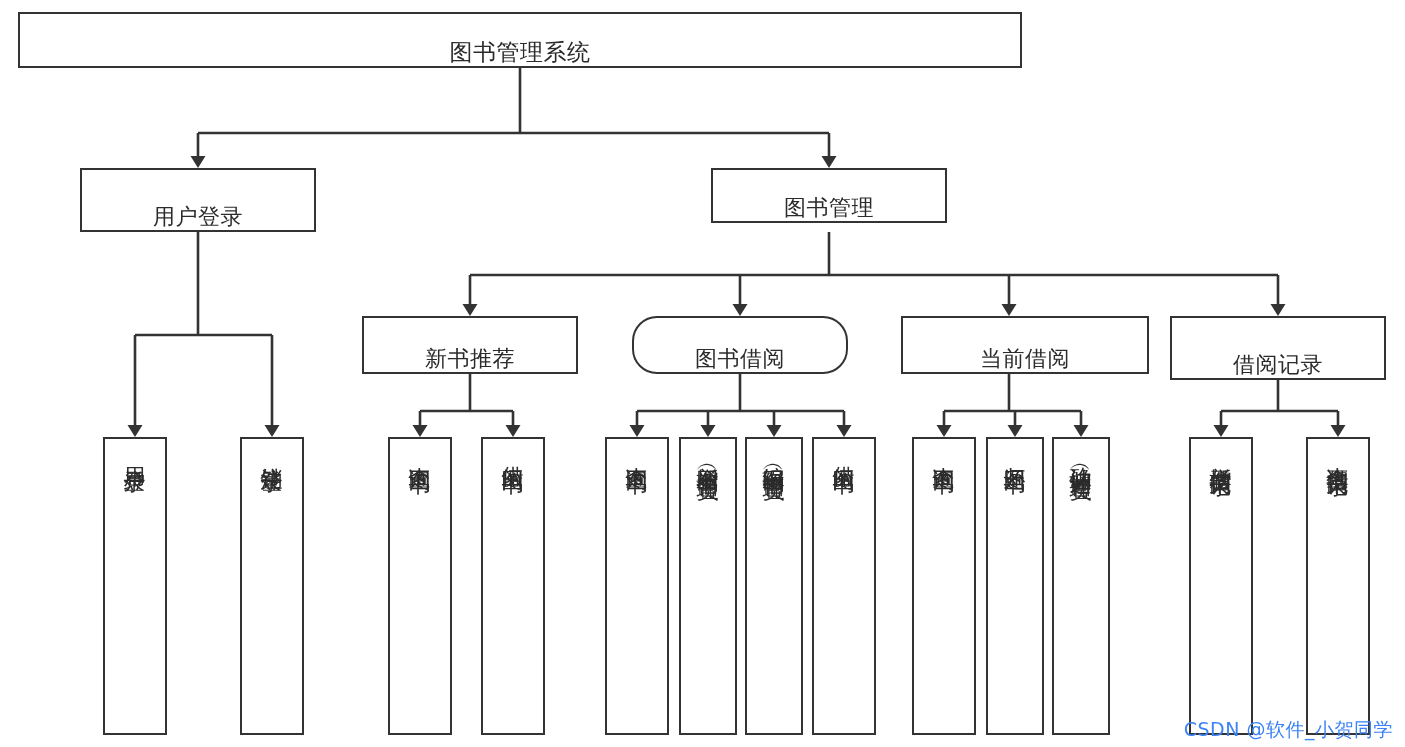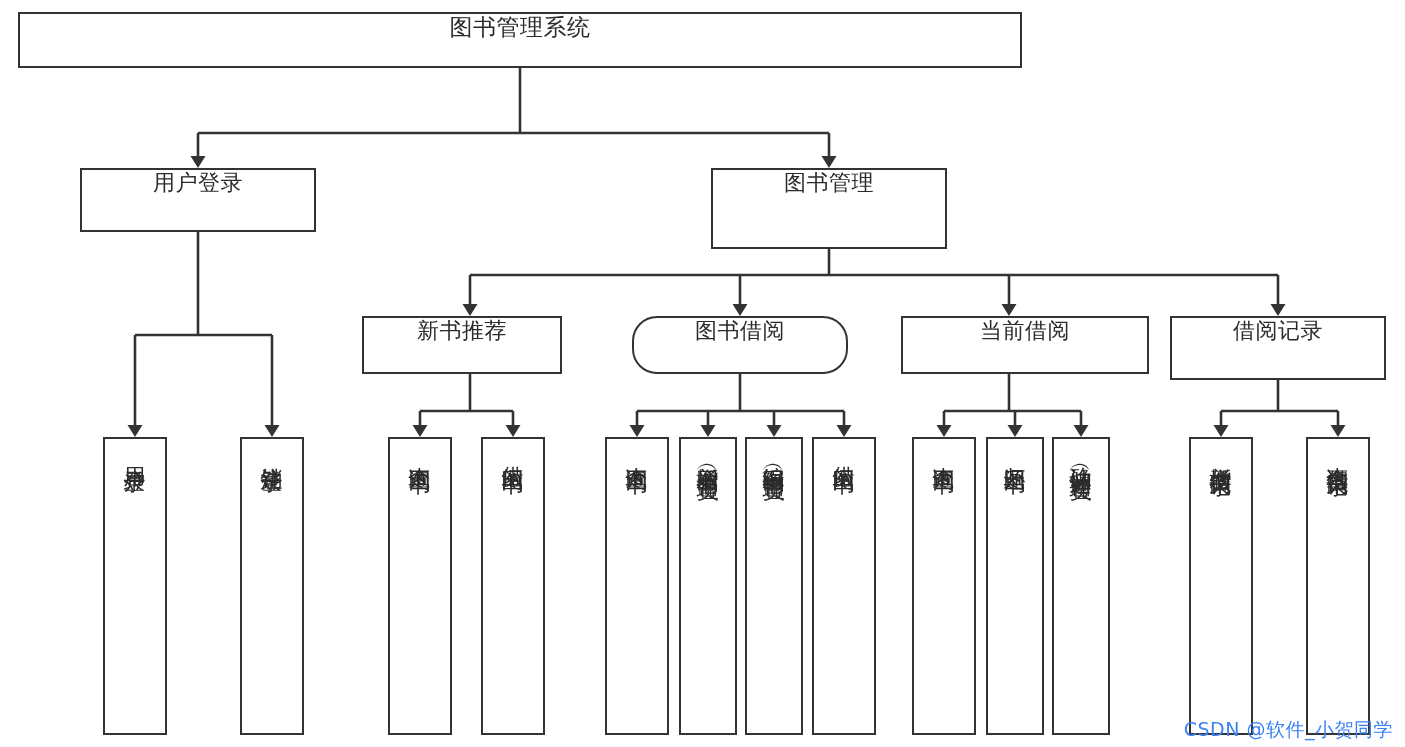--- a/index.html
+++ b/index.html
@@ -27,21 +27,21 @@
     width: 1405px;
     height: 747px;
     pointer-events: none;
   }
   .node-box {
     position: absolute;
     box-sizing: border-box;
     background: #ffffff;
     border: 2px solid #333333;
     display: flex;
-    align-items: flex-start;
+    align-items: flex-end;
     justify-content: center;
     overflow: hidden;
   }
   .node-label {
     color: #2b2b2b;
     text-align: center;
     line-height: 1.18;
     white-space: pre;
     letter-spacing: 0.5px;
   }
@@ -143,24 +143,24 @@
       </g>
   </svg>
 
   <div id="node-layer">
       <div class="node-box node-root" style="left: 18px; top: 12px; width: 1004px; height: 56px;">
         <span class="node-label">图书管理系统</span>
       </div>
       <div class="node-box node-level2" style="left: 80px; top: 168px; width: 236px; height: 64px;">
         <span class="node-label">用户登录</span>
       </div>
-      <div class="node-box node-level2" style="left: 711px; top: 168px; width: 236px; height: 81px;">
+      <div class="node-box node-level2" style="left: 711px; top: 168px; width: 236px; height: 55px;">
         <span class="node-label">图书管理</span>
       </div>
-      <div class="node-box node-level3" style="left: 362px; top: 316px; width: 200px; height: 58px; font-family: Liberation Serif, serif;">
+      <div class="node-box node-level3" style="left: 362px; top: 316px; width: 216px; height: 58px; font-family: Liberation Serif, serif;">
         <span class="node-label">新书推荐</span>
       </div>
       <div class="node-box node-level3" style="left: 632px; top: 316px; width: 216px; height: 58px; border-radius: 25px;">
         <span class="node-label">图书借阅</span>
       </div>
       <div class="node-box node-level3" style="left: 901px; top: 316px; width: 248px; height: 58px;">
         <span class="node-label">当前借阅</span>
       </div>
       <div class="node-box node-level3" style="left: 1170px; top: 316px; width: 216px; height: 64px;">
         <span class="node-label">借阅记录</span>

